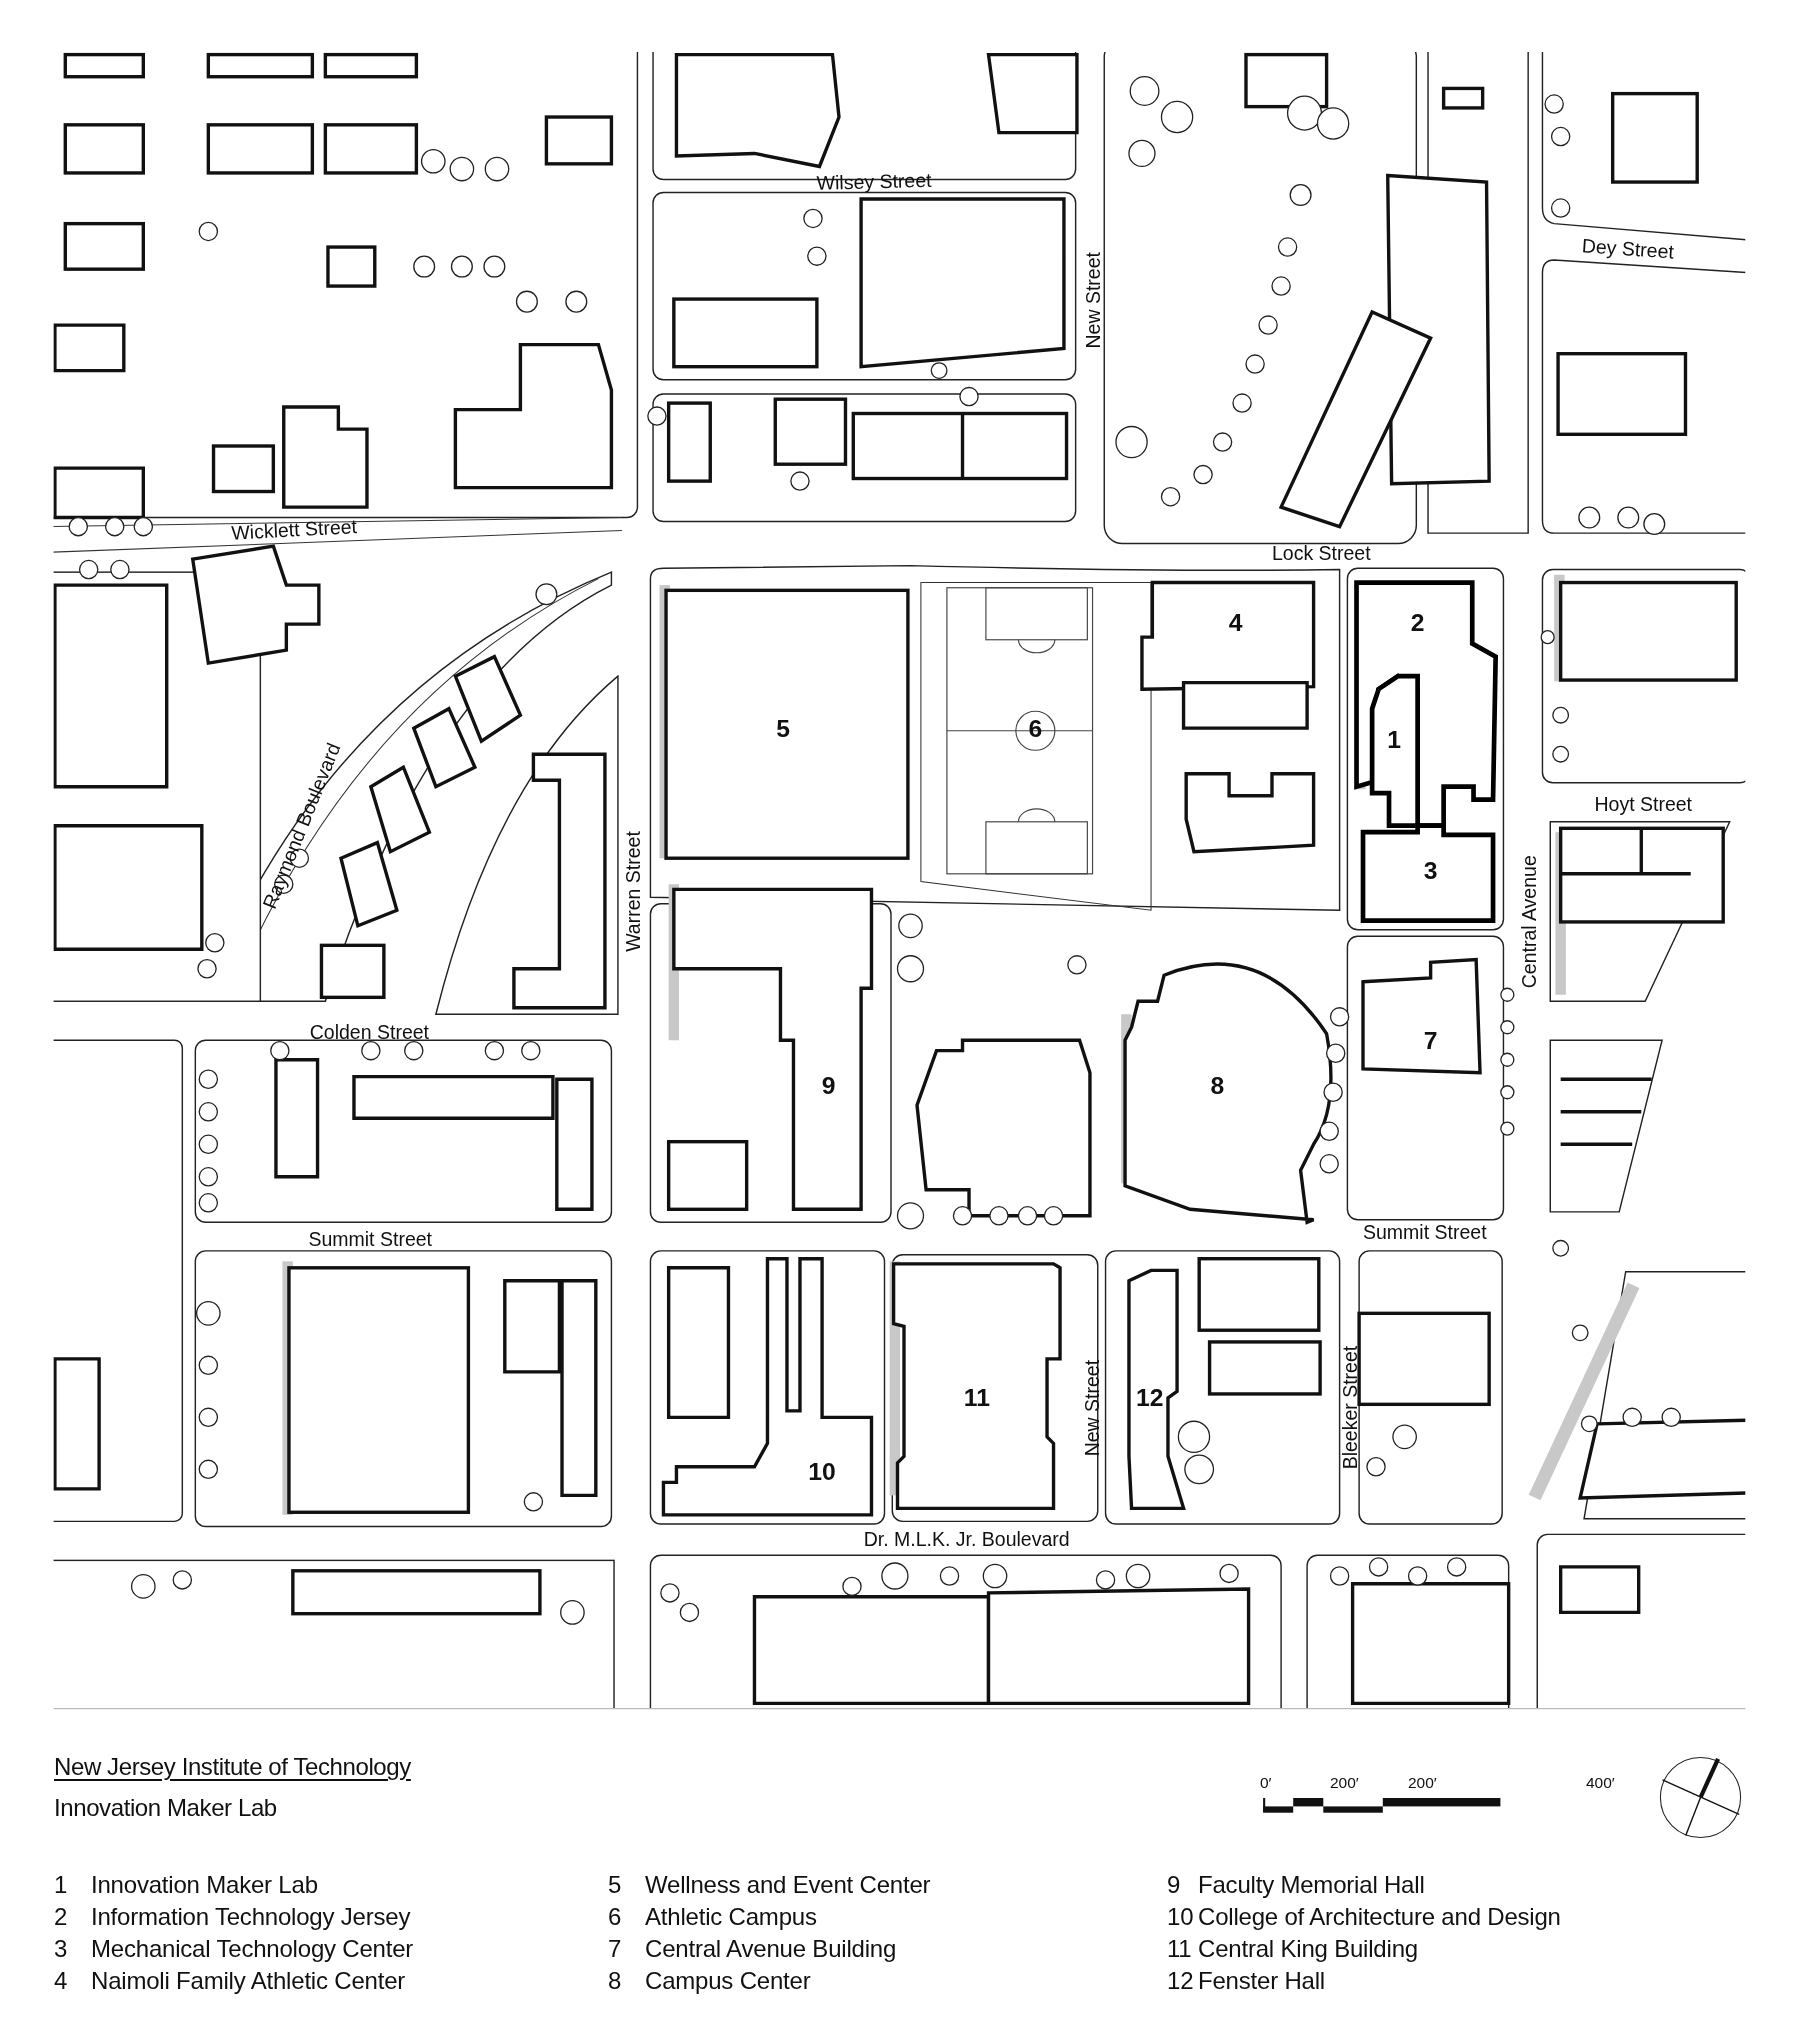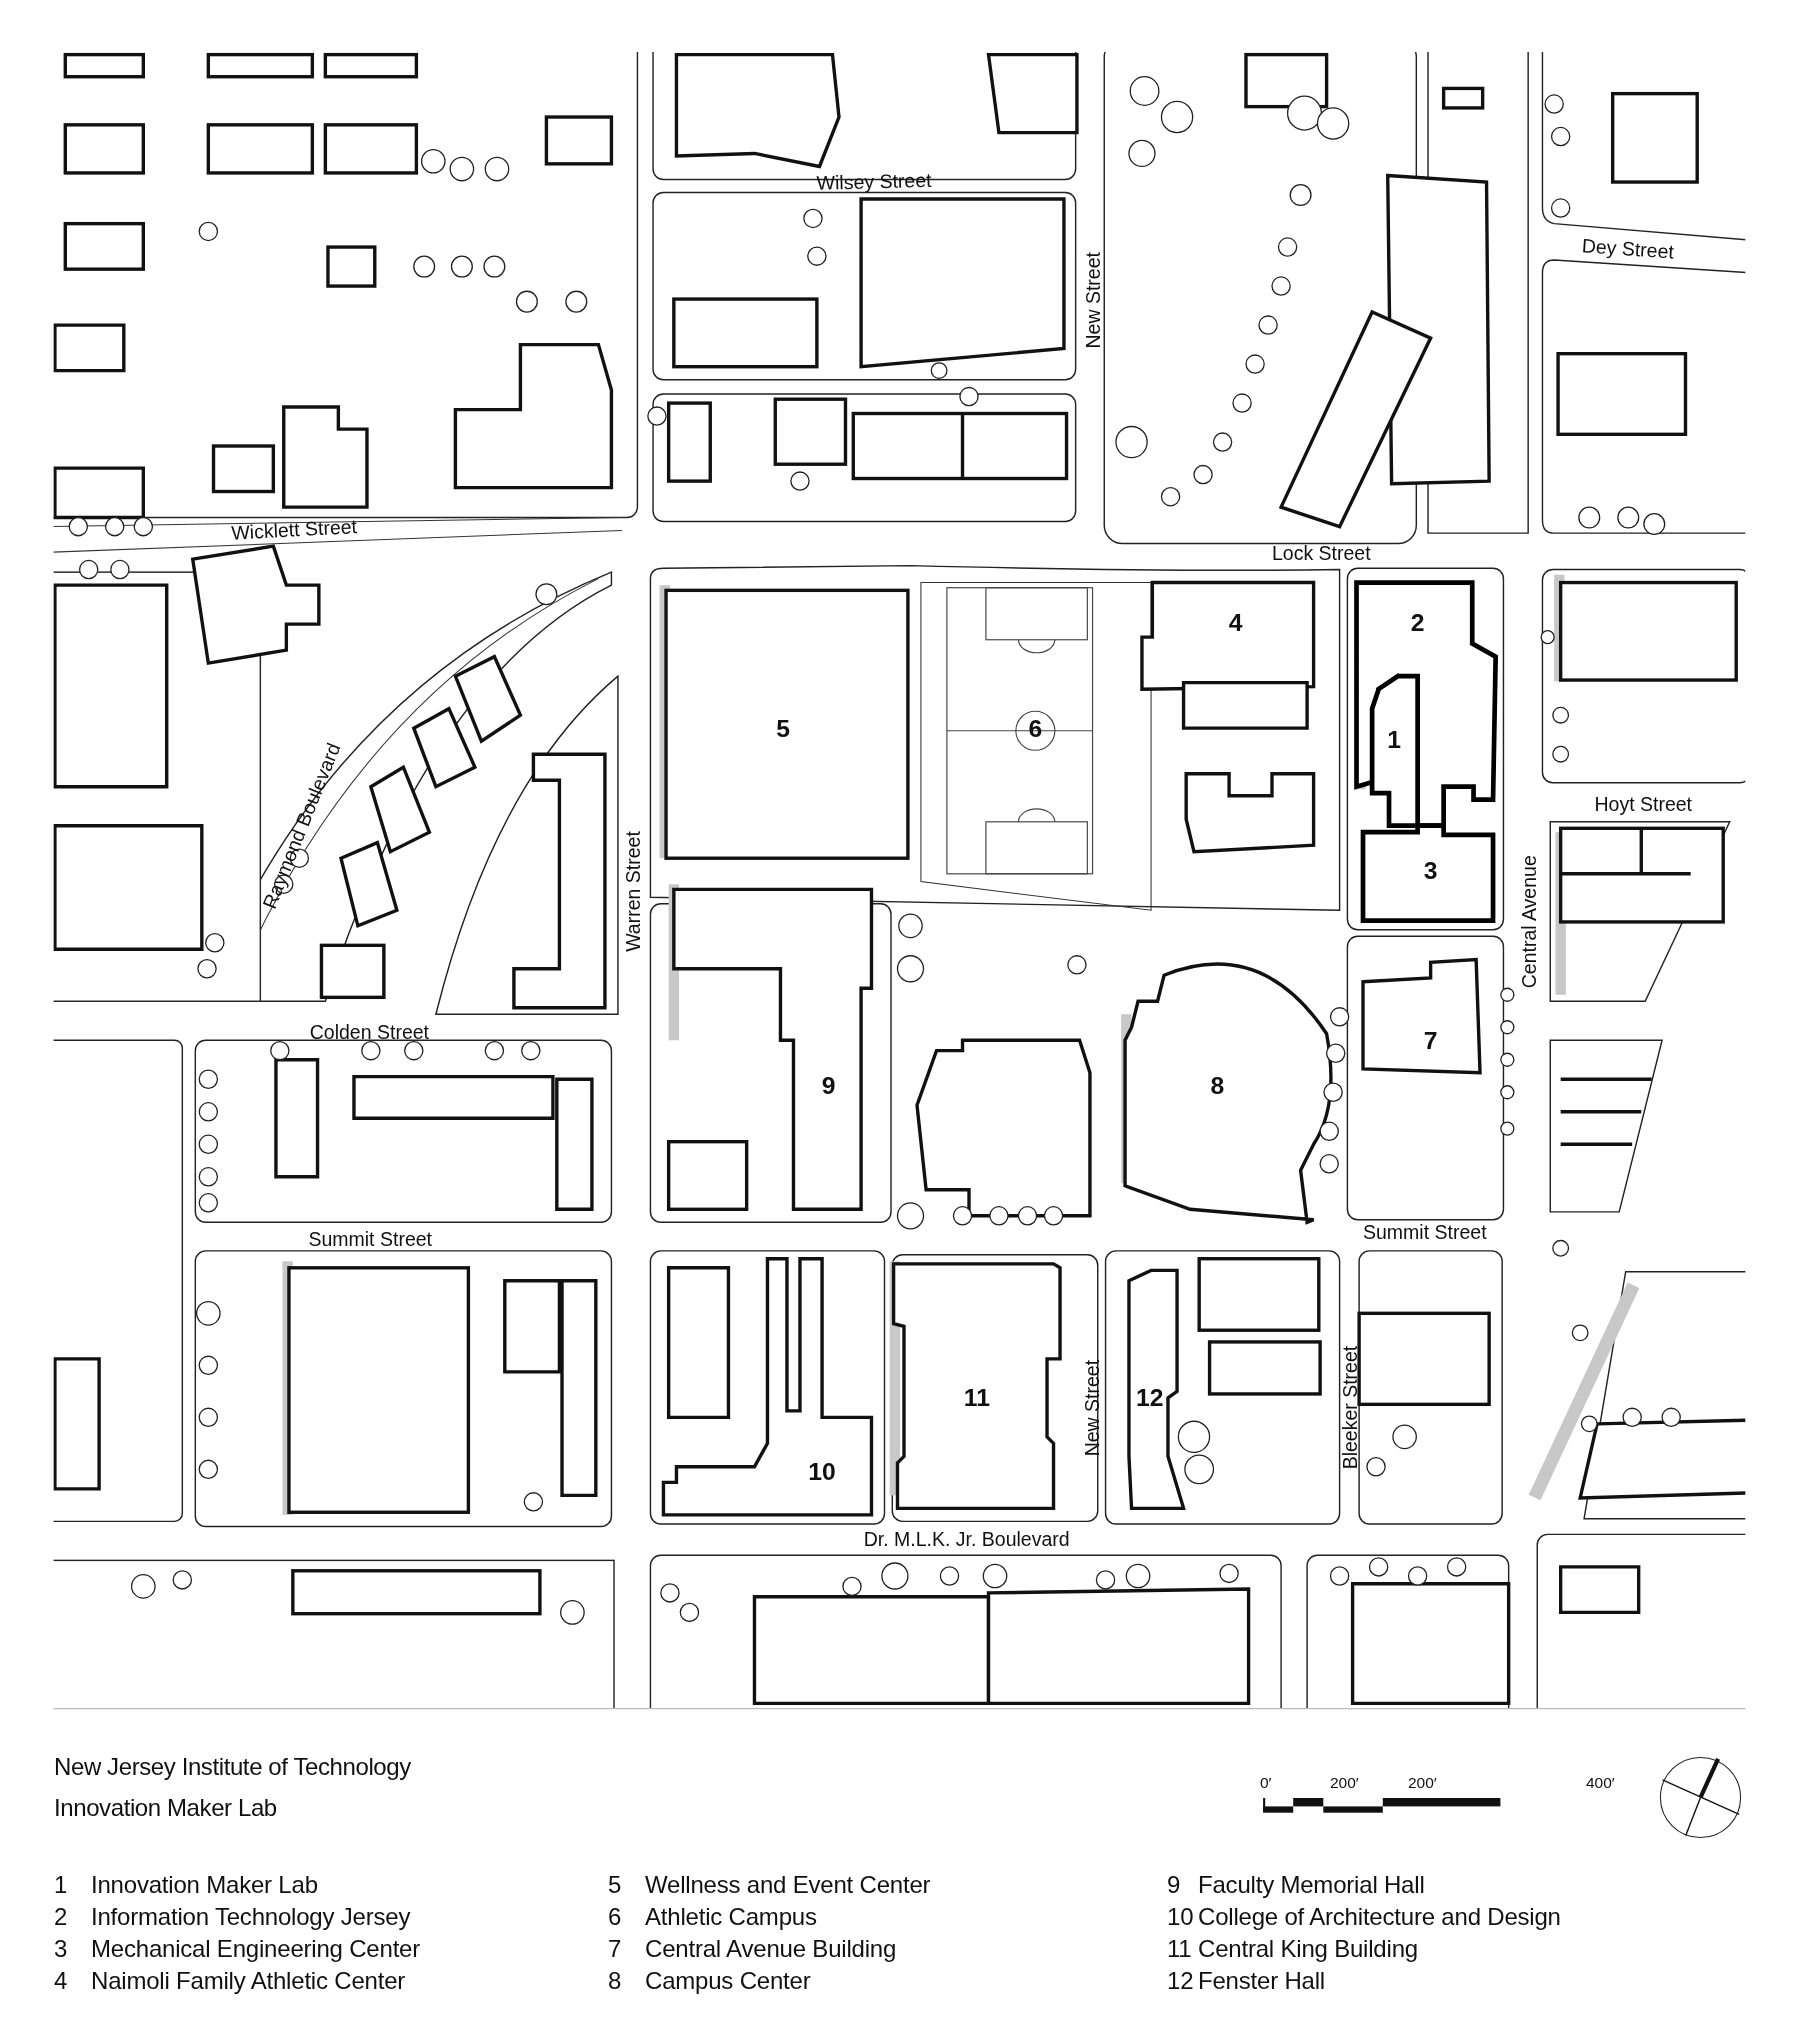--- a/index.html
+++ b/index.html
@@ -8,21 +8,21 @@
   #map-svg { position: absolute; left: 0; top: 0; width: 1795px; height: 2035px; }
   .blk { fill: #fff; stroke: #222; stroke-width: 1.1; }
   .thin { fill: none; stroke: #333; stroke-width: 0.8; }
   .bld { fill: #fff; stroke: #111; stroke-width: 2.6; }
   .bld-hi { fill: #fff; stroke: #000; stroke-width: 3.6; }
   .shadow { fill: #c8c8c8; stroke: none; }
   .tree { fill: #fff; stroke: #222; stroke-width: 1; }
   .street { font-family: "Liberation Sans", sans-serif; font-size: 15px; fill: #111; }
   .num { font-family: "Liberation Sans", sans-serif; font-weight: bold; font-size: 19px; fill: #111; text-anchor: middle; dominant-baseline: middle; }
   .field { fill: none; stroke: #444; stroke-width: 0.9; }
-  .title { position: absolute; left: 54px; top: 1753px; font-size: 24px; text-underline-offset: 4.2px; letter-spacing: -0.4px; }
+  .title { position: absolute; left: 54px; top: 1753px; font-size: 24px; text-decoration: underline; text-underline-offset: 4.2px; letter-spacing: -0.4px; }
   .subtitle { position: absolute; left: 54px; top: 1794px; font-size: 24px; letter-spacing: -0.4px; }
   .legend { position: absolute; top: 1869px; font-size: 24px; line-height: 32px; letter-spacing: -0.2px; }
   .legend-row { display: flex; white-space: nowrap; }
   .legend-num { display: inline-block; min-width: 37px; }
   .col1 { left: 54px; } .col2 { left: 608px; } .col3 { left: 1167px; }
   .col3 .legend-num { min-width: 31px; }
   .scale { position: absolute; left: 1260px; top: 1774px; width: 366px; height: 63px; }
   .scale-label { position: absolute; top: 0; font-size: 15.5px; }
   .north { position: absolute; left: 1659px; top: 1756px; width: 83px; height: 83px; }
 </style>
@@ -365,21 +365,21 @@
   <div class="legend-row">
       <span class="legend-num">1</span>
       <span>Innovation Maker Lab</span>
     </div>
   <div class="legend-row">
       <span class="legend-num">2</span>
       <span>Information Technology Jersey</span>
     </div>
   <div class="legend-row">
       <span class="legend-num">3</span>
-      <span>Mechanical Engineering Center</span>
+      <span>Mechanical Technology Center</span>
     </div>
   <div class="legend-row">
       <span class="legend-num">4</span>
       <span>Naimoli Family Athletic Center</span>
     </div>
 </div>
 <div class="legend col2">
   <div class="legend-row">
       <span class="legend-num">5</span>
       <span>Wellness and Event Center</span>

